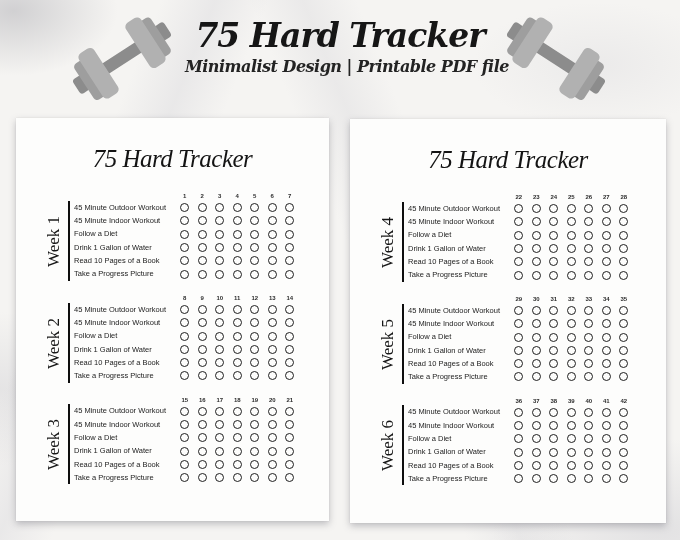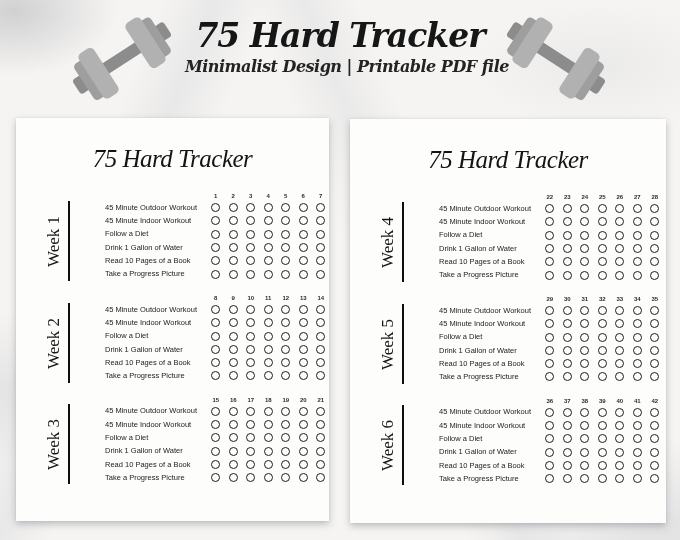--- a/index.html
+++ b/index.html
@@ -52,21 +52,21 @@
   
   .week{display:grid;grid-template-columns:22px 10px auto;}
   .week-label{
     writing-mode:vertical-rl;transform:rotate(180deg);
     font-family:"Liberation Serif",serif;font-size:17px;color:#161616;
     line-height:1;height:80px;align-self:end;justify-self:center;text-align:center;
     white-space:nowrap;
   }
   .week-bar{width:2.5px;height:80px;background:#0e0e0e;align-self:end;justify-self:center;}
   .week-table{display:flex;flex-direction:column;}
-  .day-row,.task-row{display:grid;grid-template-columns:102px repeat(7,17.5px);align-items:center;margin-left:31px;}
+  .day-row,.task-row{display:grid;grid-template-columns:102px repeat(7,17.5px);align-items:center;}
   .day-row{height:10px;}
   .day-num{
     justify-self:center;font-size:6px;font-weight:700;color:#2c2c2c;
     font-family:"Liberation Sans",sans-serif;line-height:1;
   }
   .task-row{height:13.3px;}
   .task-cell{
     font-size:7.5px;font-weight:500;color:#1c1c1c;line-height:1;
     font-family:"Liberation Sans",sans-serif;white-space:nowrap;
   }

